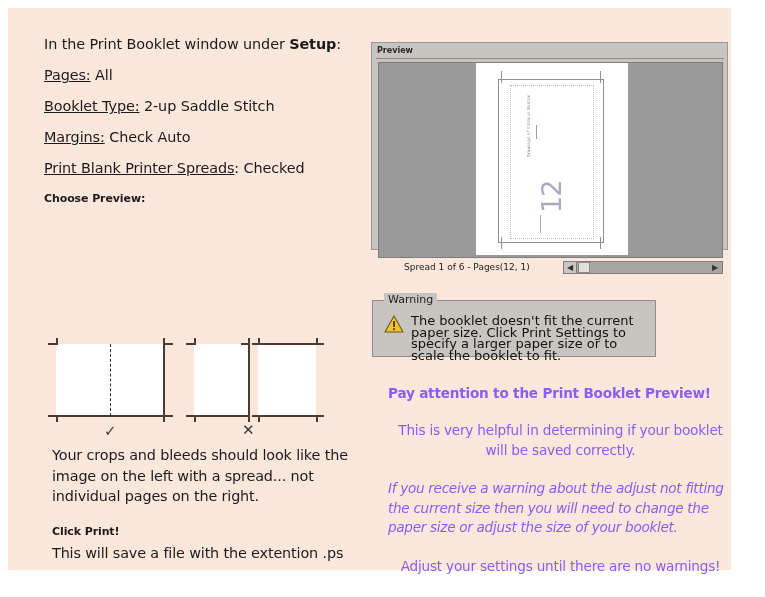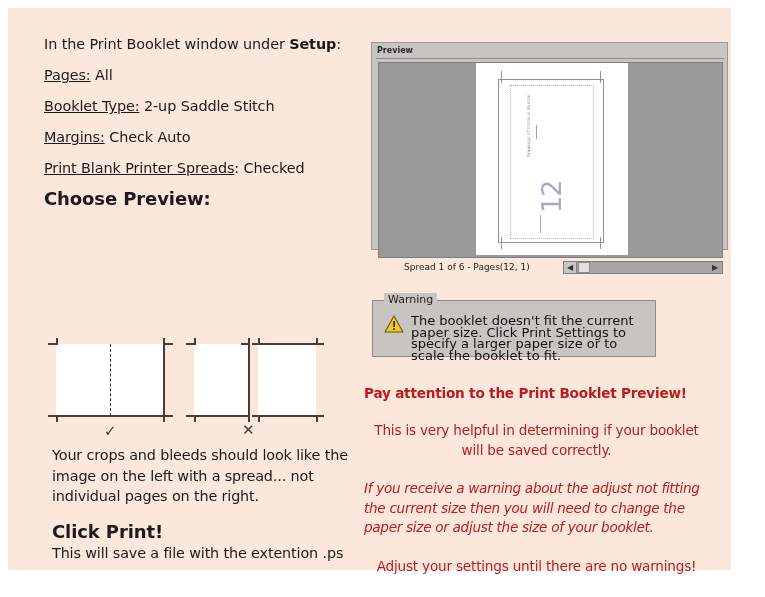--- a/index.html
+++ b/index.html
@@ -16,21 +16,21 @@
   }
   
   #left{
     position:absolute;left:36px;top:28px;width:312px;
     color:#1b1b1b;
   }
   .ln{font-size:14.4px;line-height:17px;margin:0 0 14px 0;letter-spacing:-0.1px;}
   .ln .ul{text-decoration:underline;text-align:center;}
   .b{font-weight:bold;}
   .para{font-size:14.4px;line-height:20.5px;margin:0;letter-spacing:-0.15px;}
-  .hd{font-size:18px;font-weight:bold;line-height:20px;margin:0 0 1px 0;letter-spacing:-0.1px;}
+  .hd{font-size:11px;font-weight:bold;line-height:20px;margin:0 0 1px 0;letter-spacing:-0.1px;}
   #choose-block{margin-top:-2px;}
   
   #diagrams{position:absolute;left:38px;top:330px;width:280px;height:92px;}
   .sheet{position:absolute;background:#ffffff;}
   .mk{position:absolute;background:#4a3b33;}
   .dash{
     position:absolute;width:0;border-left:1.6px dashed #2b2b2b;
   }
   .mark-lbl{position:absolute;font-size:15px;color:#3a3a3a;}
   
@@ -81,21 +81,21 @@
   #warnLegend{
     position:absolute;left:11px;top:-8px;background:#c8c4c0;padding:0 4px;
     font-size:11px;color:#1c1c1c;
   }
   #warnIcon{position:absolute;left:11px;top:14px;width:20px;height:18px;}
   #warnText{
     position:absolute;left:38px;top:14px;width:238px;
     font-size:13px;line-height:11.6px;color:#111;
   }
   
-  #rightText{position:absolute;left:356px;top:377px;width:345px;color:#b91c1c;}
+  #rightText{position:absolute;left:380px;top:377px;width:345px;color:#8b5cf6;}
   .rhd{font-size:13.6px;font-weight:bold;line-height:17px;margin:0;letter-spacing:-0.2px;}
   .rpara{font-size:13.6px;line-height:19.5px;margin:0;letter-spacing:-0.2px;text-align:center;}
   .rital{font-size:13.6px;line-height:19.5px;margin:0;font-style:italic;letter-spacing:-0.3px;}
   .sp18{height:19px;}
   .sp14{height:15px;}
 </style>
 </head>
 <body>
 
 <div id="slide">

